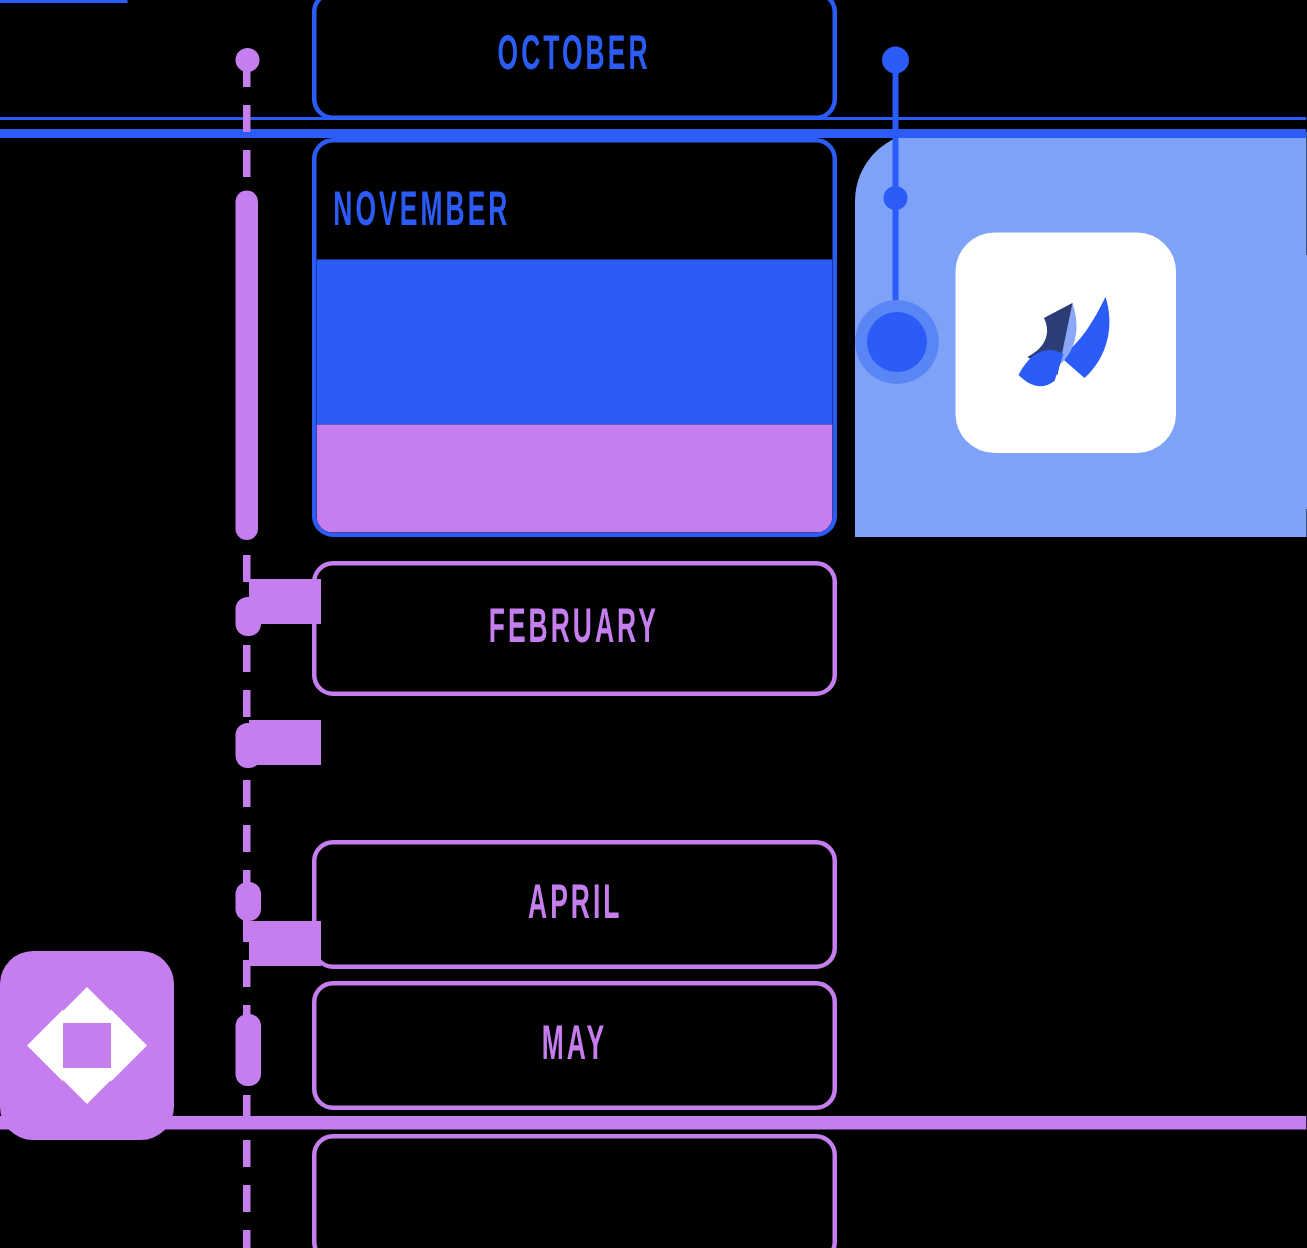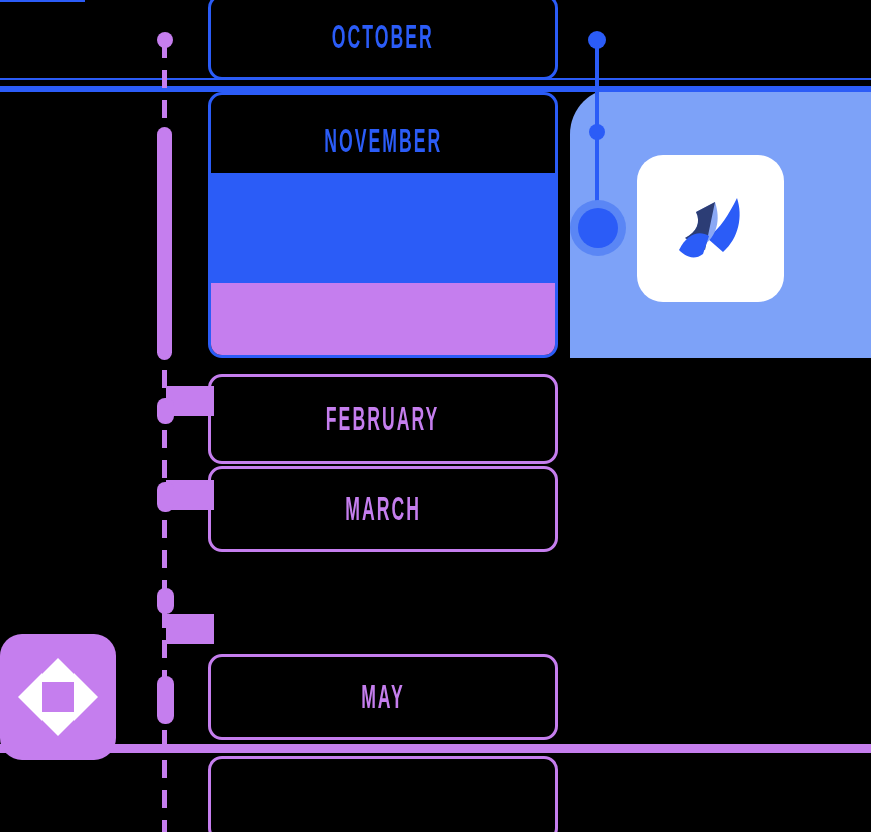--- a/index.html
+++ b/index.html
@@ -62,21 +62,21 @@
   .card-label{
     font-size:21px;letter-spacing:2.4px;font-weight:700;
     color:#c57eee;
     transform:scaleY(1.55) scaleX(0.84);
     transform-origin:center;
     white-space:nowrap;
   }
   .card.blue .card-label{color:#2b5cf7;}
 
   #card-oct{top:-6px;height:86px;}
-  #card-nov{top:92px;height:266px;justify-content:center;align-items:flex-start;}
+  #card-nov{top:92px;height:266px;justify-content:flex-start;align-items:flex-start;}
   #card-feb{top:374px;height:90px;}
   #card-mar{top:466px;height:86px;}
   #card-apr{top:560px;height:86px;}
   #card-may{top:654px;height:86px;text-decoration:underline;}
   #card-next{top:756px;height:86px;}
 
   
   .fill-blue{position:absolute;left:0;right:0;top:78px;height:110px;background:#2b5cf7;}
   .fill-purple{position:absolute;left:0;right:0;top:188px;bottom:0;background:#c57eee;}
   #card-nov .card-label{position:relative;z-index:2;margin-top:34px;}
@@ -135,24 +135,24 @@
   <div class="card blue" id="card-nov">
     <div class="fill-blue"></div>
     <div class="fill-purple"></div>
     <span class="card-label">NOVEMBER</span>
   </div>
 
   <div class="card" id="card-feb">
     <span class="card-label">FEBRUARY</span>
   </div>
 
-  <div class="card" id="card-mar">
-    <span class="card-label">MARCH</span>
+
+  <div class="card" id="card-apr">
+    <span class="card-label">APRIL</span>
   </div>
-
 
   <div class="card" id="card-may">
     <span class="card-label">MAY</span>
   </div>
 
   <div class="card" id="card-next">
     <span class="card-label"></span>
   </div>
 
   <div class="move-tool"></div>

